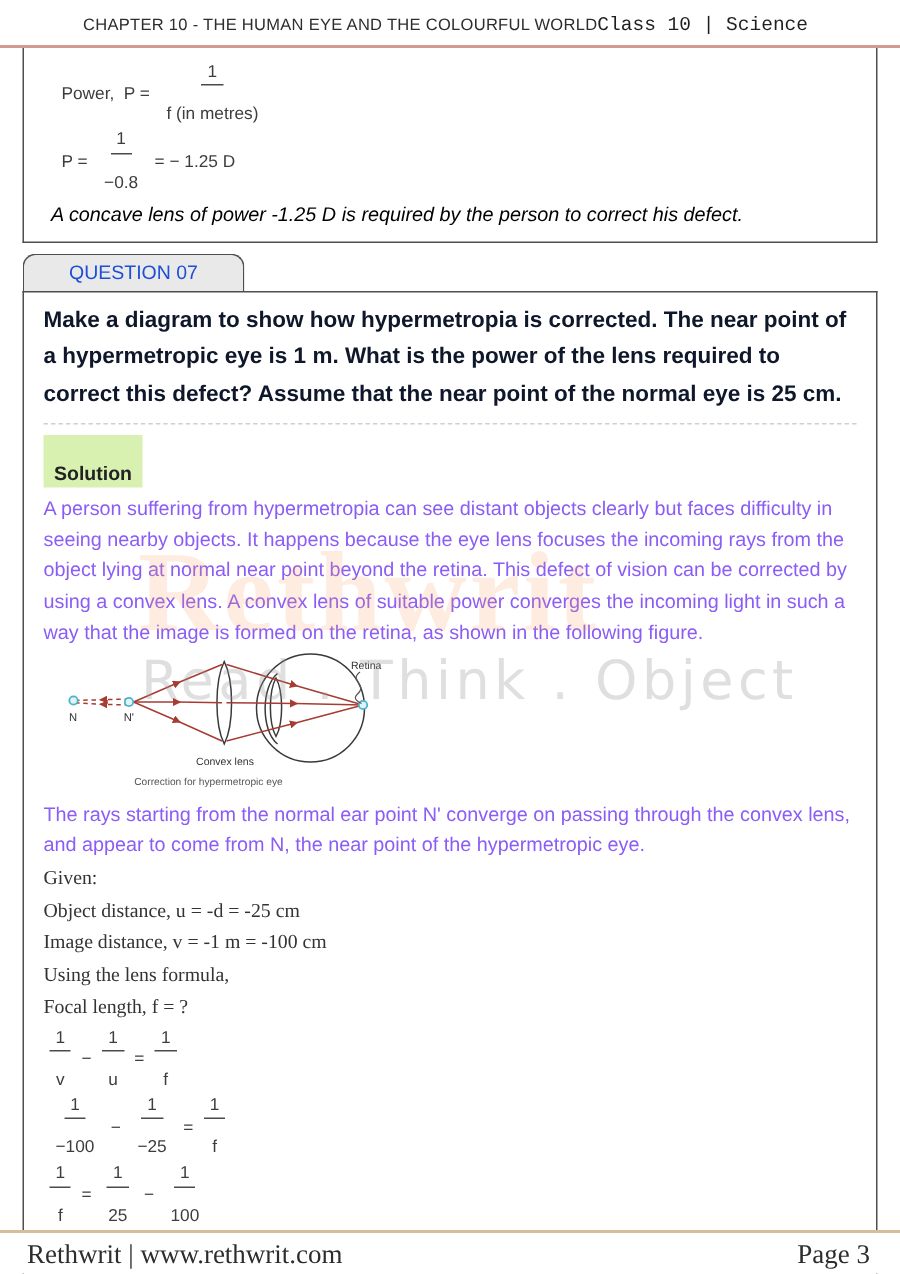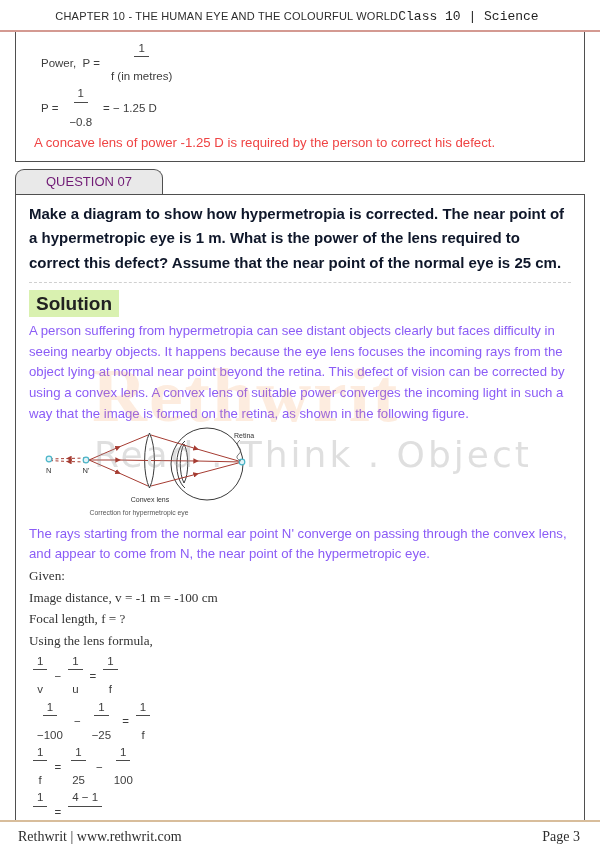--- a/index.html
+++ b/index.html
@@ -15,53 +15,53 @@
   }
   .chapter-title{font-size:11px;color:#2d2d2d;letter-spacing:.2px;}
   .course-label{font-family:Liberation Mono, monospace;font-size:13px;color:#1f1f1f;}
   .header-rule{border:0;border-top:2px solid #d49a92;margin:6px 0 0 0;}
   
   .box-prev{
     margin:0 15px;border-left:1.6px solid #4f4f4f;border-right:1.6px solid #4f4f4f;
     border-bottom:1.6px solid #4f4f4f;padding:6px 18px 8px;
   }
   .plain-line{font-size:13.2px;color:#333;line-height:1.55;}
-  .conclusion-line{font-size:13.2px;color:#ef4444;line-height:1.5;margin-top:4px;}
+  .conclusion-line{font-size:13.2px;color:#000000;line-height:1.5;margin-top:4px;font-style:italic;}
   .question-tab{
     display:inline-block;margin:7px 16px 0 15px;position:relative;z-index:2;
     background:#e9e9e9;border:1.6px solid #4f4f4f;border-bottom:none;
-    border-radius:9px 9px 0 0;padding:4px 30px 5px;font-size:13px;color:#701a75;
+    border-radius:9px 9px 0 0;padding:4px 30px 5px;font-size:13px;color:#1d4ed8;
   }
   .box-question{
     margin:0 15px;border-left:1.6px solid #4f4f4f;border-right:1.6px solid #4f4f4f;
     border-top:1.6px solid #4f4f4f;padding:7px 13px 0;min-height:610px;
   }
   .question-text{font-size:15px;font-weight:bold;color:#0f172a;line-height:1.63;}
   .dashed-divider{border:0;border-top:1px dashed #d0d0d0;margin:7px 0 7px;}
   .solution-badge{
     display:inline-block;background:#d9f1b0;color:#222;
-    font-size:19px;font-weight:bold;padding:3px 7px 2px;margin:0 0 4px;
+    font-size:13px;font-weight:bold;padding:18px 7px 2px;margin:0 0 4px;
   }
   .body-paragraph{font-size:13.2px;color:#8b5cf6;line-height:1.57;}
   .figure-wrap{margin:2px 0 1px 6px;}
   .given-line{font-size:13.2px;color:#333;line-height:1.63;font-family:Liberation Serif, serif;}
   
   .formula-block{margin:2px 0 0 2px;}
   .formula-row{display:flex;align-items:center;margin:4px 0;font-size:11.5px;color:#3d3d3d;}
   .frac{display:inline-flex;flex-direction:column;align-items:center;margin:0 2px;text-align:center;}
   .frac .num{display:block;padding:0 4px 1px;border-bottom:1.2px solid #4a4a4a;line-height:1.15;}
   .frac .den{display:block;padding:1px 4px 0;line-height:1.15;margin-top:12px;}
   .op{margin:0 5px;white-space:pre;}
   
   .page-footer{
     position:absolute;left:0;right:0;bottom:0;z-index:10;background:#fff;
     height:25px;border-top:2px solid #d8bd9b;
     display:flex;justify-content:space-between;align-items:center;
     padding:2px 20px 0 18px;
-    font-family:"Liberation Serif","DejaVu Serif",serif;font-size:14px;color:#2d2d2d;
+    font-family:"Liberation Serif","DejaVu Serif",serif;font-size:18px;color:#2d2d2d;
   }
   
   .watermark-1{
     position:absolute;top:352px;left:92px;z-index:5;pointer-events:none;
     font-family:Liberation Serif, serif;font-weight:bold;font-size:76px;
     letter-spacing:2px;color:rgba(243,162,94,0.20);white-space:nowrap;
   }
   .watermark-2{
     position:absolute;top:434px;left:94px;z-index:5;pointer-events:none;
     font-family:"DejaVu Sans",sans-serif;font-size:36px;letter-spacing:3px;
@@ -147,23 +147,24 @@
       <text x="11" y="45.5" font-size="7.5" fill="#333">N</text>
       <text x="47.5" y="45.5" font-size="7.5" fill="#333">N'</text>
       <text x="199" y="11" font-size="7" fill="#333">Retina</text>
       <text x="115" y="75" font-size="7" fill="#333" text-anchor="middle">Convex lens</text>
       <text x="104" y="88" font-size="6.8" fill="#555" text-anchor="middle">Correction for hypermetropic eye</text>
     </svg>
   </div>
 
   <div class="body-paragraph">The rays starting from the normal ear point N' converge on passing through the convex lens, and appear to come from N, the near point of the hypermetropic eye.</div>
   <div class="given-line">Given:</div>
+  <div class="given-line">Object distance, u = -d = -25 cm</div>
   <div class="given-line">Image distance, v = -1 m = -100 cm</div>
+  <div class="given-line">Using the lens formula,</div>
   <div class="given-line">Focal length, f = ?</div>
-  <div class="given-line">Using the lens formula,</div>
   <div class="formula-block">
       <div class="formula-row">
         <span class="frac">
           <span class="num">1</span>
           <span class="den">v</span>
         </span>
         <span class="op">−</span>
         <span class="frac">
           <span class="num">1</span>
           <span class="den">u</span>

